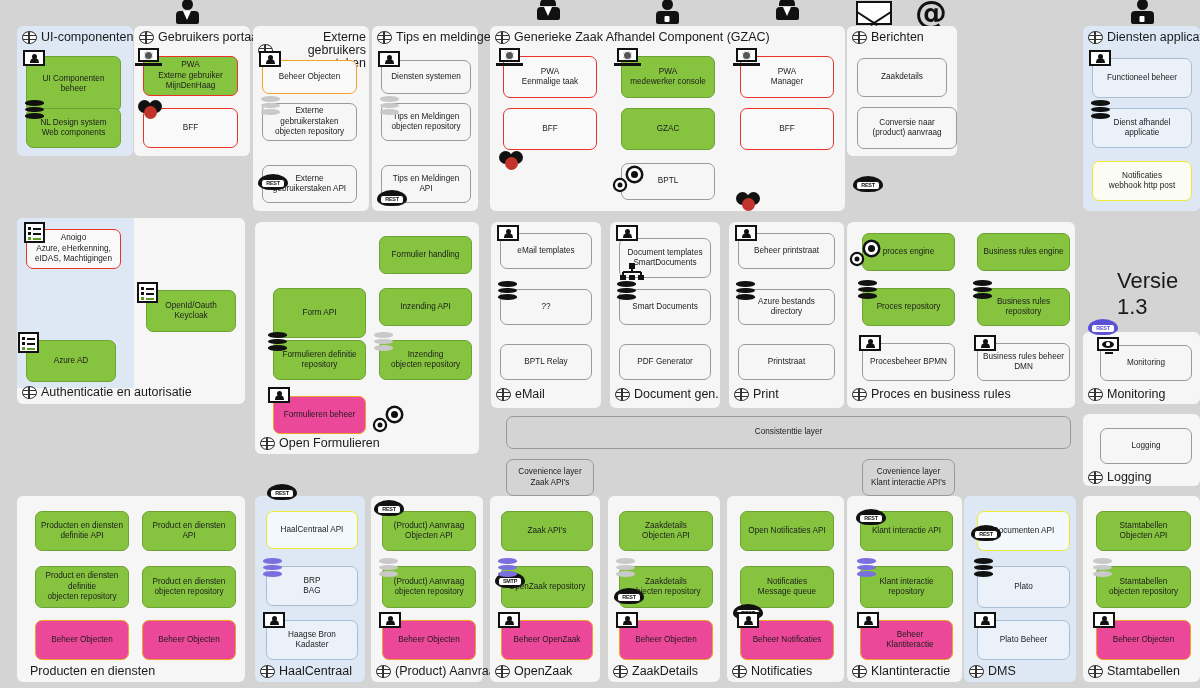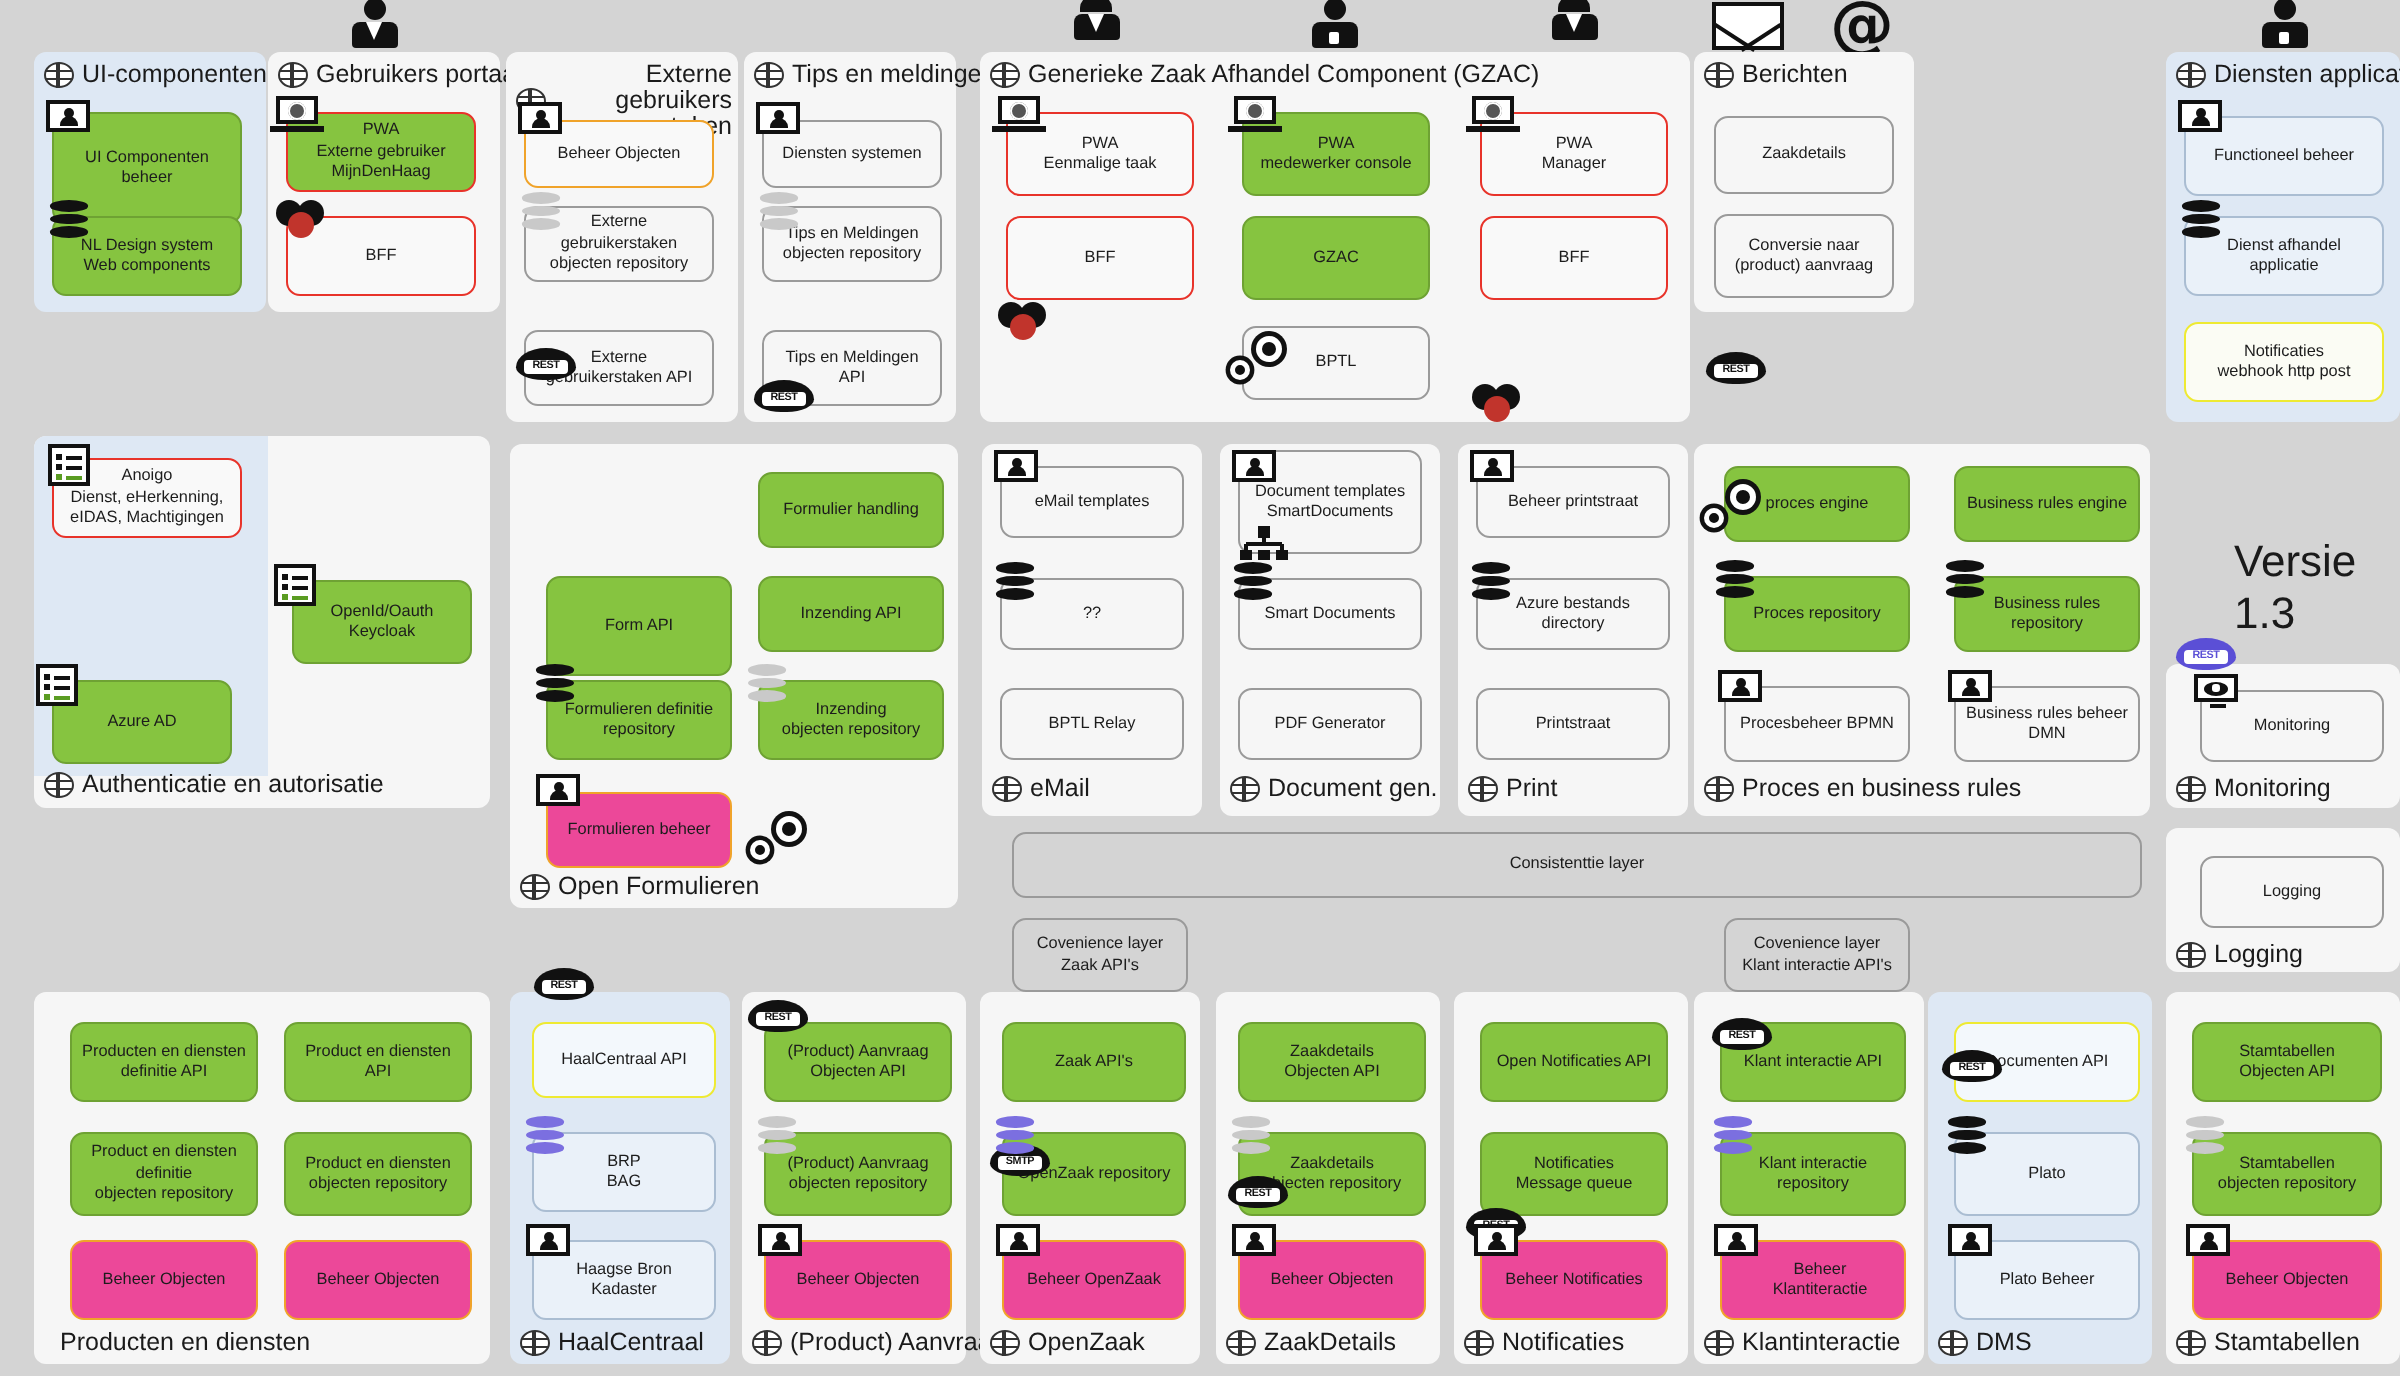--- a/index.html
+++ b/index.html
@@ -404,21 +404,21 @@
     </span>
   <span class="ttxt">Berichten</span>
 </div>
 <div class="box plain" style="left:857px;top:58px;width:90px;height:39px;">
   <span>Zaakdetails</span>
 </div>
 <div class="ico ico-rest" style="left:853px;top:48px;">
     <div class="cl"></div>
     <div class="lbl">REST</div>
   </div>
-<div class="box plain" style="left:857px;top:107px;width:90px;height:42px;">
+<div class="box plain" style="left:857px;top:107px;width:100px;height:42px;">
   <span style="white-space:pre-line">Conversie naar
 (product) aanvraag</span>
 </div>
 <div class="ico ico-gear" style="left:852px;top:98px;">
     <b></b>
     <s></s>
   </div>
 
 <div class="panel blue" style="left:1083px;top:26px;width:117px;height:185px;"></div>
 <div class="panel-title" style="left:1088px;top:31px;">
@@ -446,21 +446,21 @@
 </div>
 <div class="ico ico-rest purple" style="left:1088px;top:153px;">
     <div class="cl"></div>
     <div class="lbl">REST</div>
   </div>
 
 <div class="panel" style="left:17px;top:218px;width:228px;height:186px;"></div>
 <div class="panel blue" style="left:17px;top:218px;width:117px;height:170px;border-radius:6px 0 0 0;"></div>
 <div class="box red" style="left:26px;top:229px;width:95px;height:40px;">
   <span style="white-space:pre-line">Anoigo
-Dienst, eHerkenning,
+Azure, eHerkenning,
 eIDAS, Machtigingen</span>
 </div>
 <div class="ico ico-list" style="left:24px;top:222px;">
     <i></i>
     <i></i>
     <i></i>
   </div>
 <div class="box green" style="left:146px;top:290px;width:90px;height:42px;">
   <span style="white-space:pre-line">OpenId/Oauth
 Keycloak</span>
@@ -557,21 +557,21 @@
     <div class="lbl">SMTP</div>
   </div>
 <div class="panel-title" style="left:496px;top:388px;">
   <span class="globe">
       <i></i>
     </span>
   <span class="ttxt">eMail</span>
 </div>
 
 <div class="panel" style="left:610px;top:222px;width:110px;height:186px;"></div>
-<div class="box plain" style="left:619px;top:225px;width:92px;height:52px;">
+<div class="box plain" style="left:619px;top:238px;width:92px;height:40px;">
   <span style="white-space:pre-line">Document templates
 SmartDocuments</span>
 </div>
 <div class="ico ico-user" style="left:616px;top:225px;"></div>
 <div class="box plain" style="left:619px;top:289px;width:92px;height:36px;">
   <span>Smart Documents</span>
 </div>
 <div class="ico ico-db" style="left:617px;top:281px;">
     <i></i>
     <i></i>

